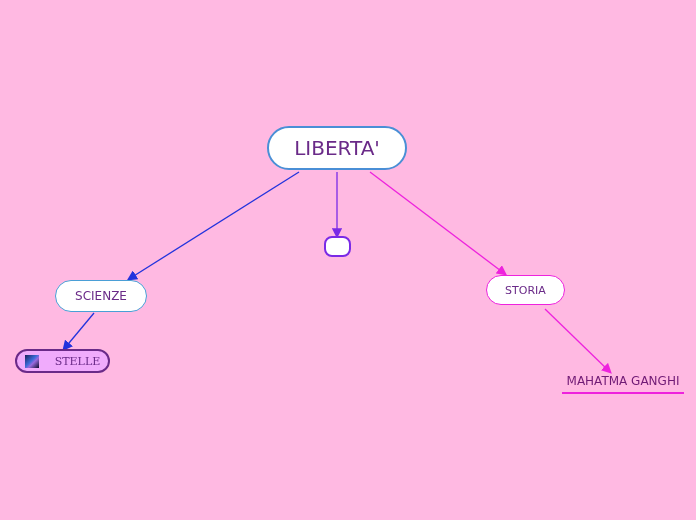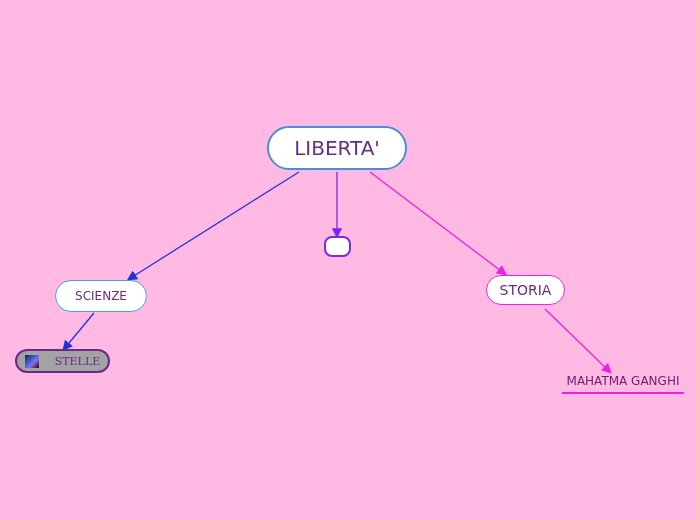--- a/index.html
+++ b/index.html
@@ -1,24 +1,24 @@
 <!DOCTYPE html>
 <html><head>
 <meta charset="utf-8">
 <style>
   html, body { margin:0; padding:0; }
   body { width:696px; height:520px; background:#ffb9e2; position:relative; overflow:hidden; font-family:"DejaVu Sans", sans-serif; }
   svg.links { position:absolute; left:0; top:0; }
   .node { position:absolute; box-sizing:border-box; display:flex; align-items:center; justify-content:center; color:#6a2a88; font-weight:normal; }
   .root { left:267px; top:126px; width:140px; height:44px; border:2px solid #4a8fd6; border-radius:22px; background:#fff; font-size:20px; }
   .scienze { left:55px; top:280px; width:92px; height:32px; border:1.5px solid #4a9fd6; border-radius:16px; background:#fff; font-size:12px; }
-  .stelle { left:15px; top:349px; width:95px; height:24px; border:2px solid #6a2a88; border-radius:12px; background:#a3a3a3; font-size:11px; font-family:"DejaVu Serif", serif; gap:16px; }
+  .stelle { left:15px; top:349px; width:95px; height:24px; border:2px solid #6a2a88; border-radius:12px; background:#f0abfc; font-size:11px; font-family:"DejaVu Serif", serif; gap:16px; }
   .stelle .thumb { width:14px; height:13px; background:linear-gradient(135deg,#1a1f5a 0%,#3d6bd8 45%,#9a6ae0 60%,#0c0c2a 100%); }
   .empty { left:324px; top:236px; width:27px; height:21px; border:2px solid #7a2ae6; border-radius:8px; background:#fff; }
-  .storia { left:486px; top:275px; width:79px; height:30px; border:1.5px solid #ee22dd; border-radius:15px; background:#fff; font-size:14px; }
+  .storia { left:486px; top:275px; width:79px; height:30px; border:1.5px solid #ee22dd; border-radius:15px; background:#fff; font-size:11px; }
   .gandhi { position:absolute; left:562px; top:374px; width:122px; height:20px; border-bottom:2px solid #ee22dd; color:#701a75; font-size:12px; text-align:center; box-sizing:border-box; }
 </style>
 </head>
 <body>
 
 <svg class="links" width="696" height="520">
   <defs>
     <marker id="ab" markerWidth="8" markerHeight="8" refX="6" refY="4" orient="auto">
         <path d="M0,0 L8,4 L0,8 z" fill="#2233dd"></path>
       </marker>

